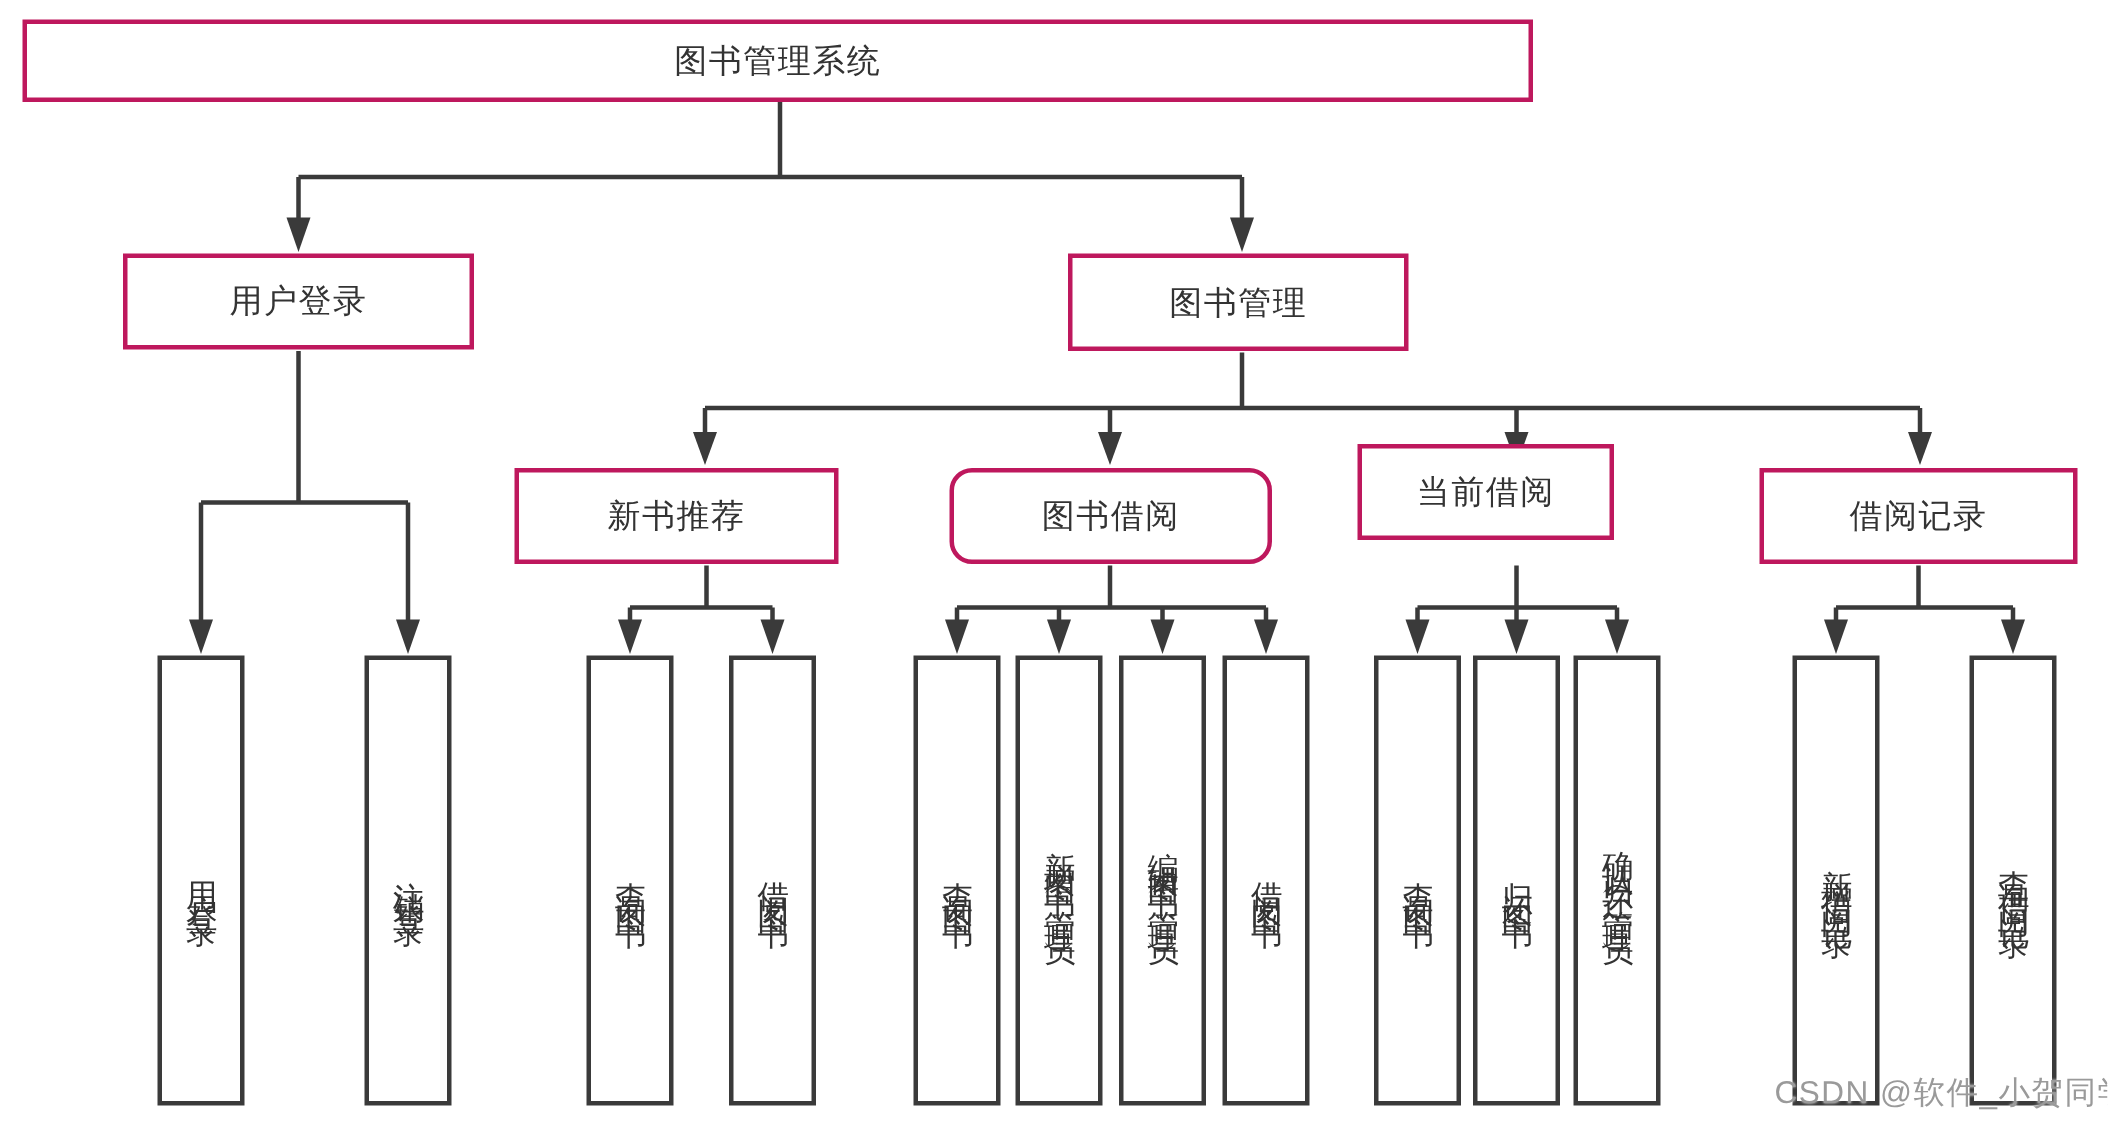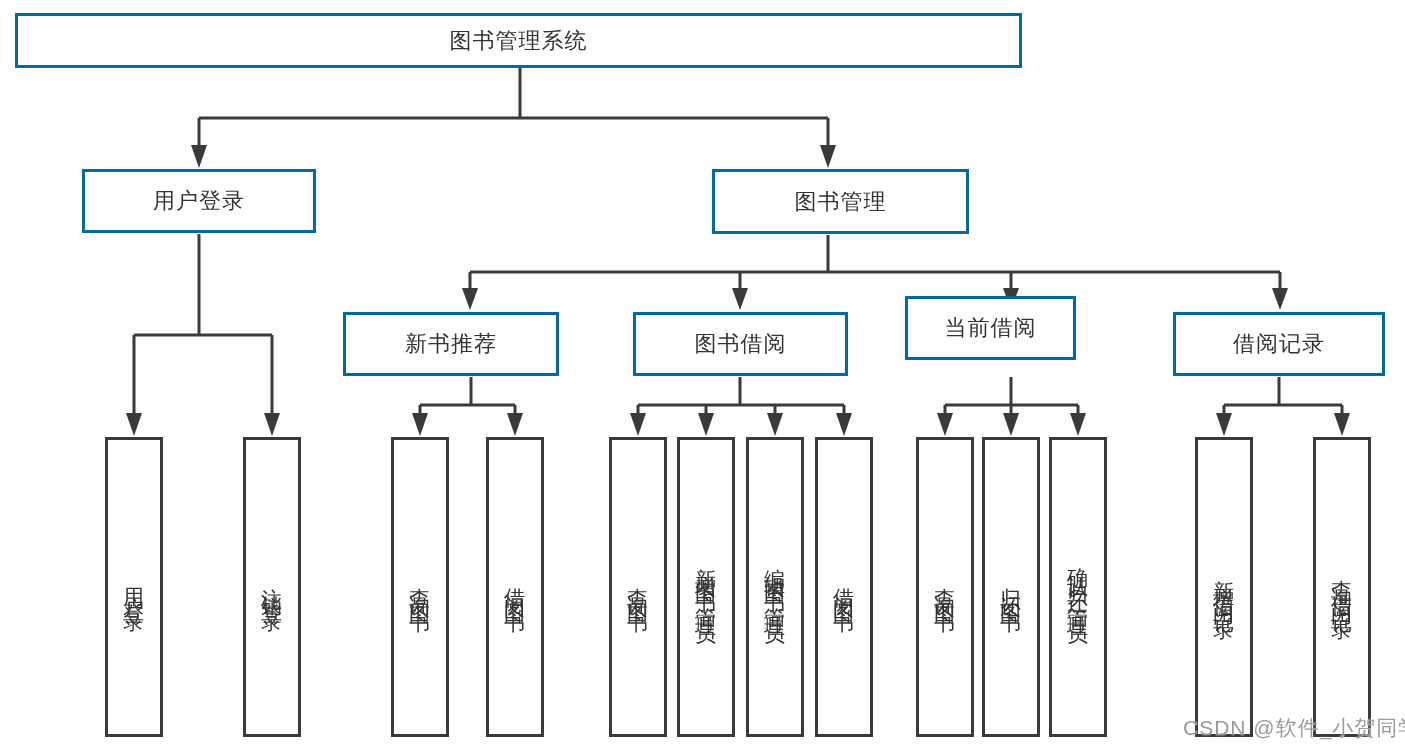--- a/index.html
+++ b/index.html
@@ -18,21 +18,21 @@
   #connectors {
     position: absolute;
     left: 0;
     top: 0;
     width: 1405px;
     height: 747px;
   }
   .hbox {
     position: absolute;
     box-sizing: border-box;
-    border: 3px solid #0369a1;
+    border: 3px solid #be185d;
     background: #ffffff;
     display: flex;
     align-items: center;
     justify-content: center;
     font-size: 22px;
     color: #333333;
     letter-spacing: 1px;
   }
   .vbox {
     position: absolute;
@@ -130,28 +130,28 @@
     </g>
   </svg>
 
   <div class="hbox" style="left:15px; top:13px; width:1007px; height:55px;">
     <span>图书管理系统</span>
   </div>
 
   <div class="hbox" style="left:82px; top:169px; width:234px; height:64px;">
     <span>用户登录</span>
   </div>
-  <div class="hbox" style="left:712px; top:169px; width:257px; height:65px;justify-content:center;">
+  <div class="hbox" style="left:712px; top:169px; width:227px; height:65px;justify-content:center;">
     <span>图书管理</span>
   </div>
 
   <div class="hbox" style="left:343px; top:312px; width:216px; height:64px;">
     <span>新书推荐</span>
   </div>
-  <div class="hbox" style="left:633px; top:312px; width:215px; height:64px;">
+  <div class="hbox" style="left:633px; top:312px; width:215px; height:64px;border-radius:15px;">
     <span>图书借阅</span>
   </div>
   <div class="hbox" style="left:905px; top:296px; width:171px; height:64px;">
     <span>当前借阅</span>
   </div>
   <div class="hbox" style="left:1173px; top:312px; width:212px; height:64px;">
     <span>借阅记录</span>
   </div>
 
   <div class="vbox" style="left:105px;">

